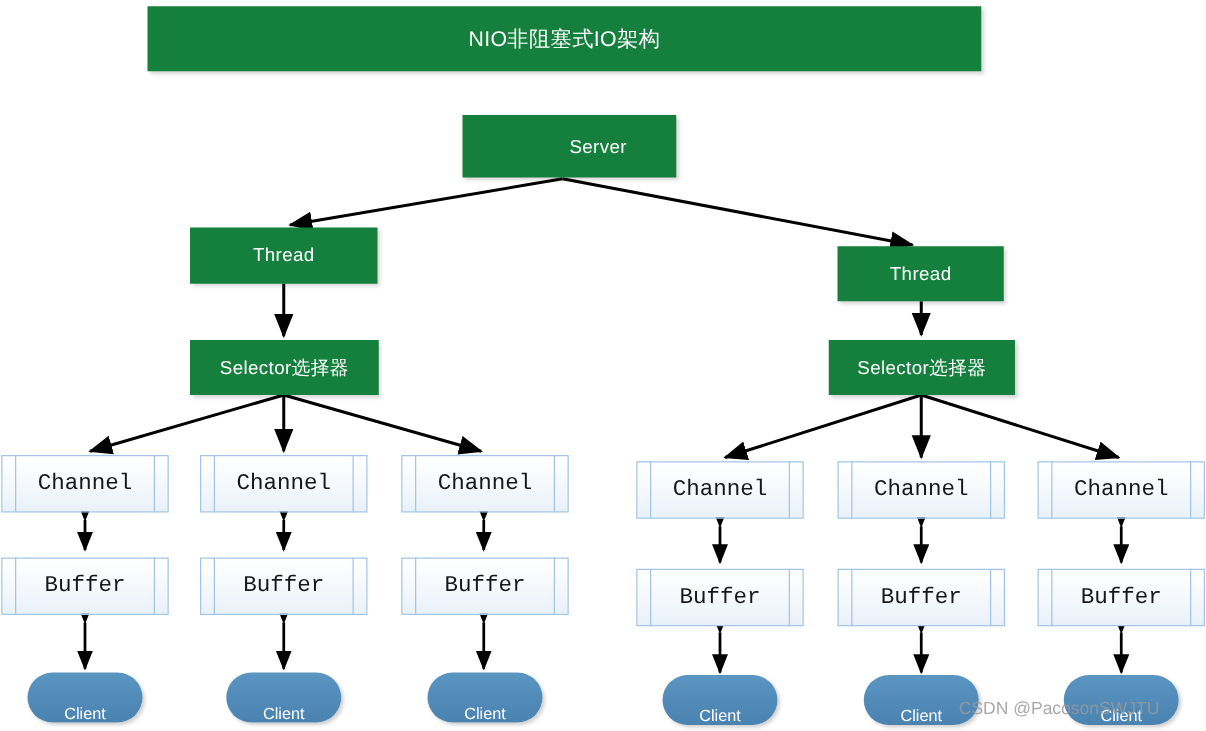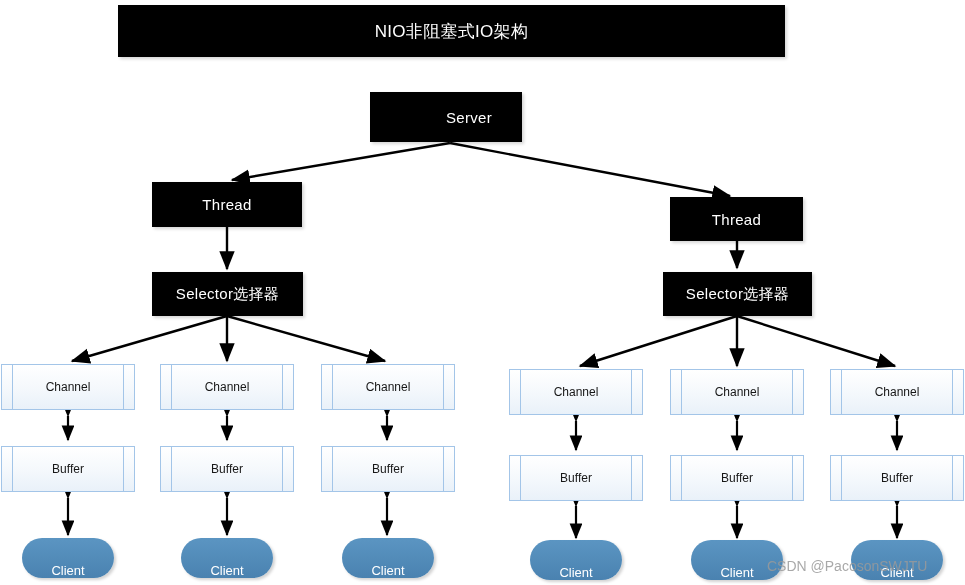--- a/index.html
+++ b/index.html
@@ -12,43 +12,44 @@
   }
   #stage {
     position: relative;
     width: 965px; height: 585px;
     background: #ffffff;
   }
 
   
   .bluebox {
     position: absolute;
-    background: #000000;
+    background: #15803d;
     color: #ffffff;
     display: flex;
     align-items: center;
     justify-content: center;
     font-size: 15px;
     letter-spacing: .3px;
     box-shadow: 2px 2px 3px rgba(0,0,0,.16);
     white-space: nowrap;
   }
   .bluebox.title { font-size: 17px; }
 
   
   .procbox {
     position: absolute;
     background: linear-gradient(to bottom, #ffffff 0%, #f4f8fc 55%, #e9f1f9 100%);
     border: 1px solid #a3c5e8;
     display: flex;
     align-items: center;
     justify-content: center;
-    font-size: 12px;
+    font-size: 18px;
     color: #171717;
     white-space: nowrap;
+    font-family: Liberation Mono, monospace;
   }
   .procbox::before, .procbox::after {
     content: "";
     position: absolute;
     top: -1px; bottom: -1px;
     width: 0;
     border-left: 1px solid #a3c5e8;
   }
   .procbox::before { left: 10px; }
   .procbox::after  { right: 10px; }
@@ -181,21 +182,21 @@
     </g>
     <g>
       <line x1="897" y1="506" x2="897" y2="538" stroke="#000" stroke-width="2.2" marker-start="url(#ahs)" marker-end="url(#ahs)"></line>
     </g>
   </svg>
 
   <div class="bluebox title" style="left:118px; top:5px; width:667px; height:52px;">
     <span>NIO非阻塞式IO架构</span>
   </div>
 
-  <div class="bluebox" style="left:370px; top:92px; width:152px; height:50px;padding-left:46px;">
+  <div class="bluebox" style="left:370px; top:92px; width:171px; height:50px;padding-left:46px;">
     <span>Server</span>
   </div>
 
   <div class="bluebox" style="left:152px; top:182px; width:150px; height:45px;">
     <span>Thread</span>
   </div>
   <div class="bluebox" style="left:670px; top:197px; width:133px; height:44px;">
     <span>Thread</span>
   </div>
 

